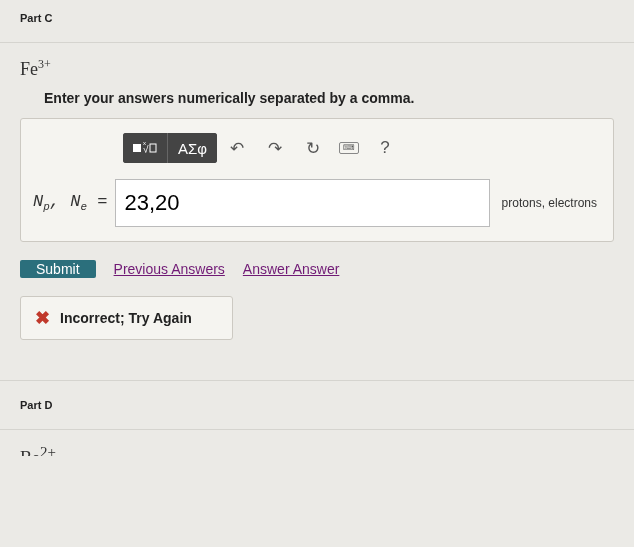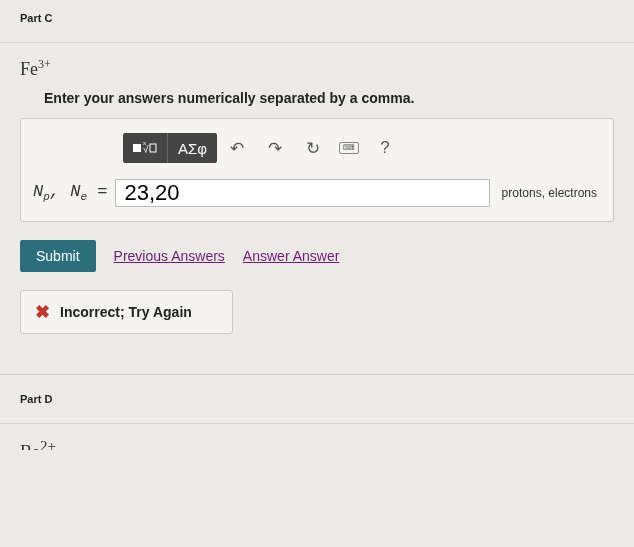--- a/index.html
+++ b/index.html
@@ -93,21 +93,21 @@
   }
   .var-label {
     font-family: Liberation Mono, monospace;
     font-style: italic;
     font-size: 17px;
     white-space: nowrap;
   }
   .var-label sub { font-size: 11px; font-style: italic; }
   .answer-input {
     flex: 1;
-    height: 28px;
+    height: 48px;
     border: 1px solid #bbb;
     background: #fff;
     font-size: 22px;
     font-family: sans-serif;
     padding: 0 8px;
     outline: none;
   }
   .unit-label {
     font-size: 12px;
     color: #333;
@@ -117,21 +117,21 @@
   .actions {
     display: flex;
     align-items: center;
     gap: 18px;
     margin-top: 18px;
   }
   .submit-btn {
     background: #2b6f7c;
     color: #fff;
     border: none;
-    height: 32px;
+    height: 18px;
     padding: 0 16px;
     font-size: 14px;
     border-radius: 2px;
     cursor: pointer;
   }
   .link-btn {
     background: none;
     border: none;
     color: #701a75;
     text-decoration: underline;

